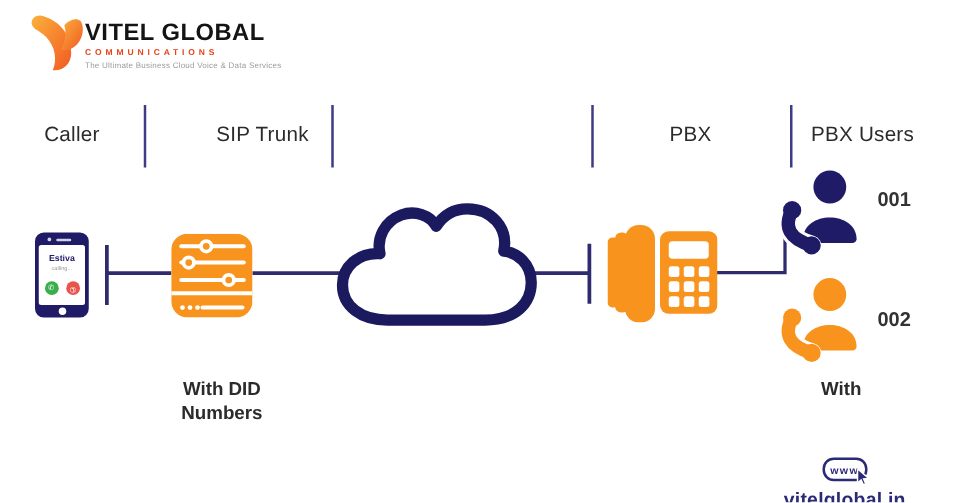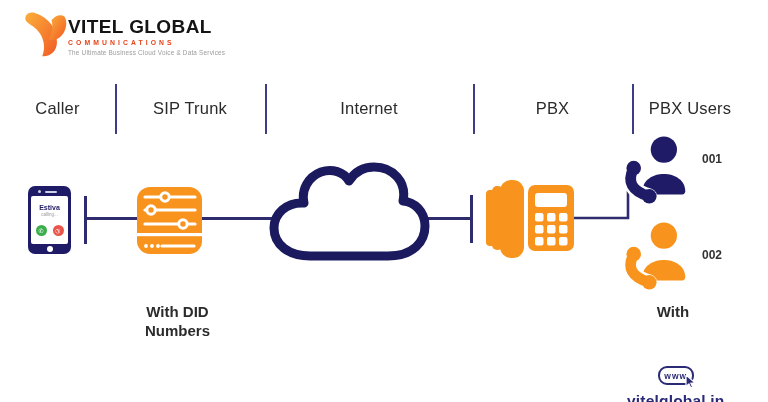--- a/index.html
+++ b/index.html
@@ -27,21 +27,21 @@
   .phone-contact{font-size:7px;font-weight:700;color:#1f1b66;margin-top:8px;}
   .phone-status{font-size:4.5px;color:#9a9a9a;margin-top:1px;}
   .phone-btns{display:flex;gap:6px;margin-top:8px;}
   .call-btn{width:11px;height:11px;border-radius:50%;display:flex;align-items:center;justify-content:center;color:#fff;font-size:6px;line-height:1;}
   .btn-answer{background:#3bae4c;}
   .btn-decline{background:#e8554b;}
   .btn-decline .glyph{display:inline-block;transform:rotate(135deg);}
   .phone-home{position:absolute;left:50%;bottom:2.5px;transform:translateX(-50%);width:6px;height:6px;border-radius:50%;background:#ffffff;}
   
   .caption{position:absolute;font-size:15px;font-weight:700;color:#2b2b2b;text-align:center;line-height:19px;}
-  .ext-label{position:absolute;font-size:12px;font-weight:700;color:#333333;text-align:right;}
+  .ext-label{position:absolute;font-size:16px;font-weight:700;color:#333333;text-align:right;}
   
   .footer{position:absolute;left:627px;top:366px;display:flex;align-items:center;gap:7px;flex-direction:column;}
   .www-pill{position:relative;width:32px;height:15px;border:2px solid #2b2a77;border-radius:9px;display:flex;align-items:center;justify-content:center;}
   .www-text{font-size:8.5px;font-weight:700;letter-spacing:1.1px;color:#2b2a77;}
   .cursor-svg{position:absolute;right:-6px;bottom:-6px;}
   .site-text{font-size:15.5px;font-weight:700;color:#2b2a77;letter-spacing:.2px;}
   .abs{position:absolute;}
 </style>
 </head>
 <body>
@@ -60,22 +60,21 @@
       <path d="M46 6 C49 10 49 18 45 24 C41 30 34 33 29 31 C33 24 34 16 32 10 C36 5 42 3 46 6 Z" fill="url(#lg1)"></path>
     </svg>
     <div class="logo-text">
       <div class="logo-title">VITEL GLOBAL</div>
       <div class="logo-subtitle">COMMUNICATIONS</div>
       <div class="logo-tagline">The Ultimate Business Cloud Voice &amp; Data Services</div>
     </div>
   </div>
 
   <div class="col-label" style="left:0;width:115px;">Caller</div>
-  <div class="col-label" style="left:115px;width:150px;">SIP Trunk</div>
-  <div class="col-label" style="left:265px;width:208px;">Internet</div>
+  <div class="col-label" style="left:115px;width:150px;padding-left:20px;">SIP Trunk</div>
   <div class="col-label" style="left:473px;width:159px;">PBX</div>
   <div class="col-label" style="left:632px;width:116px;">PBX Users</div>
   <div class="col-sep" style="left:115px;"></div>
   <div class="col-sep" style="left:265px;"></div>
   <div class="col-sep" style="left:473px;"></div>
   <div class="col-sep" style="left:632px;"></div>
 
   <div class="v-tick" style="left:84px;top:196px;height:48px;"></div>
   <div class="h-line" style="left:86px;top:217px;width:51px;"></div>
   <div class="h-line" style="left:202px;top:217px;width:70px;"></div>

